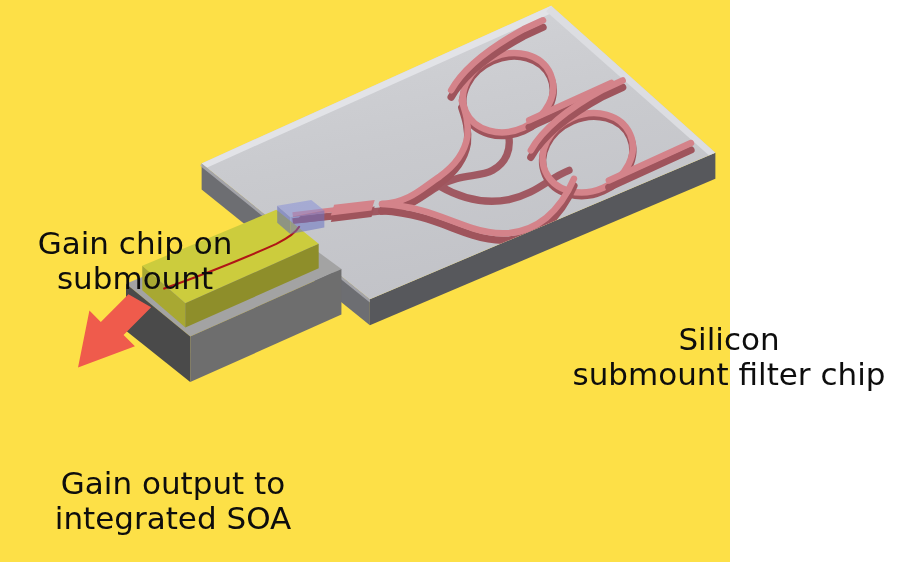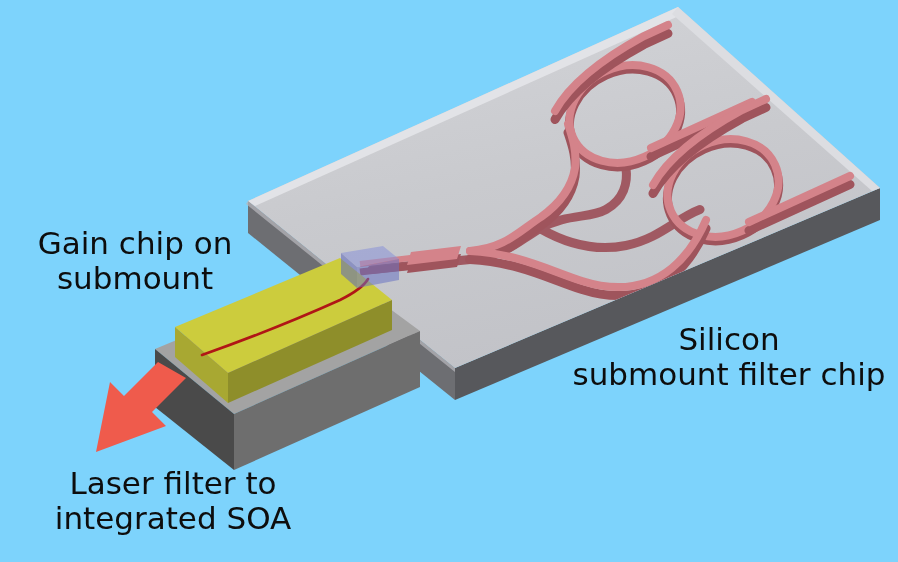--- a/index.html
+++ b/index.html
@@ -1,18 +1,18 @@
 <!DOCTYPE html>
 <html><head>
 <meta charset="utf-8">
 <style>
   html,body{margin:0;padding:0;background:#ffffff;}
   body{width:898px;height:562px;overflow:hidden;
        font-family:"DejaVu Sans","Liberation Sans",sans-serif;}
-  #stage{position:relative;width:898px;height:562px;background:#7dd3fc;}
+  #stage{position:relative;width:730px;height:562px;background:#fde047;}
   #scene{position:absolute;inset:0;}
   .label{position:absolute;color:#0d0d0d;font-size:31px;line-height:1.13;
          text-align:center;font-family:"DejaVu Sans","Liberation Sans",sans-serif;
          white-space:pre;letter-spacing:0px;}
   #lbl-gain{left:4px;top:226px;width:262px;}
   #lbl-laser{left:8px;top:466px;width:330px;}
   #lbl-silicon{left:560px;top:322px;width:338px;}
 </style>
 </head>
 <body>
@@ -125,19 +125,19 @@
     </g>
 
     <g>
       <polygon points="186,378 152,412 166,426 96,452 110,382 124,396 158,362" fill="#ef5b4c"></polygon>
     </g>
   </svg>
 
   <div class="label" id="lbl-gain">Gain chip on
 submount</div>
 
-  <div class="label" id="lbl-laser">Laser filter to
+  <div class="label" id="lbl-laser">Gain output to
 integrated SOA</div>
 
   <div class="label" id="lbl-silicon">Silicon
 submount filter chip</div>
 
 </div>
 
 </body></html>

